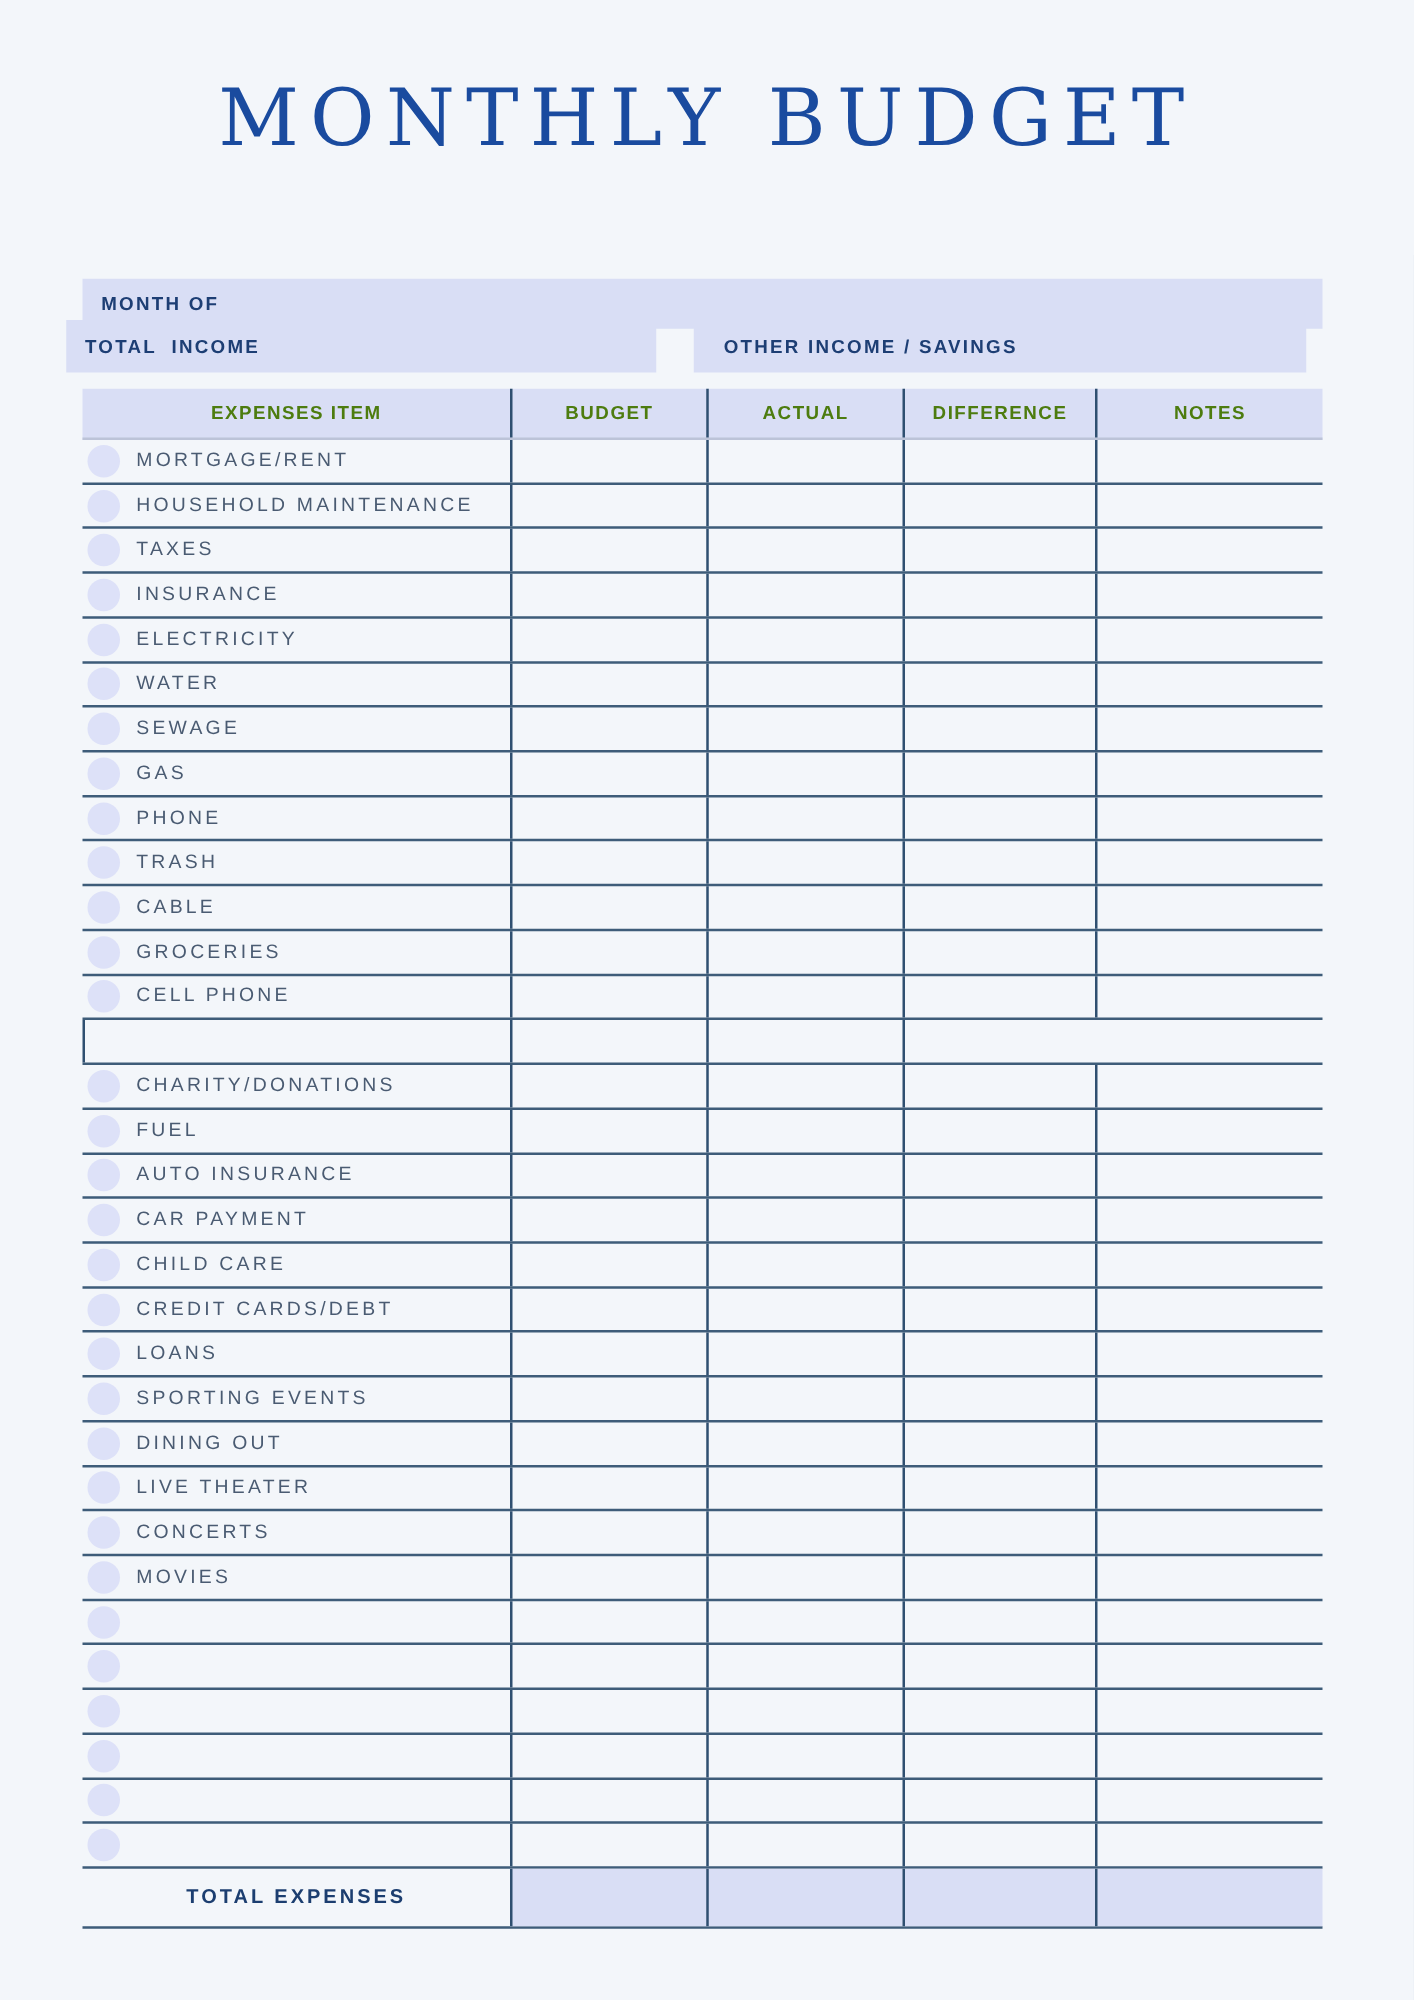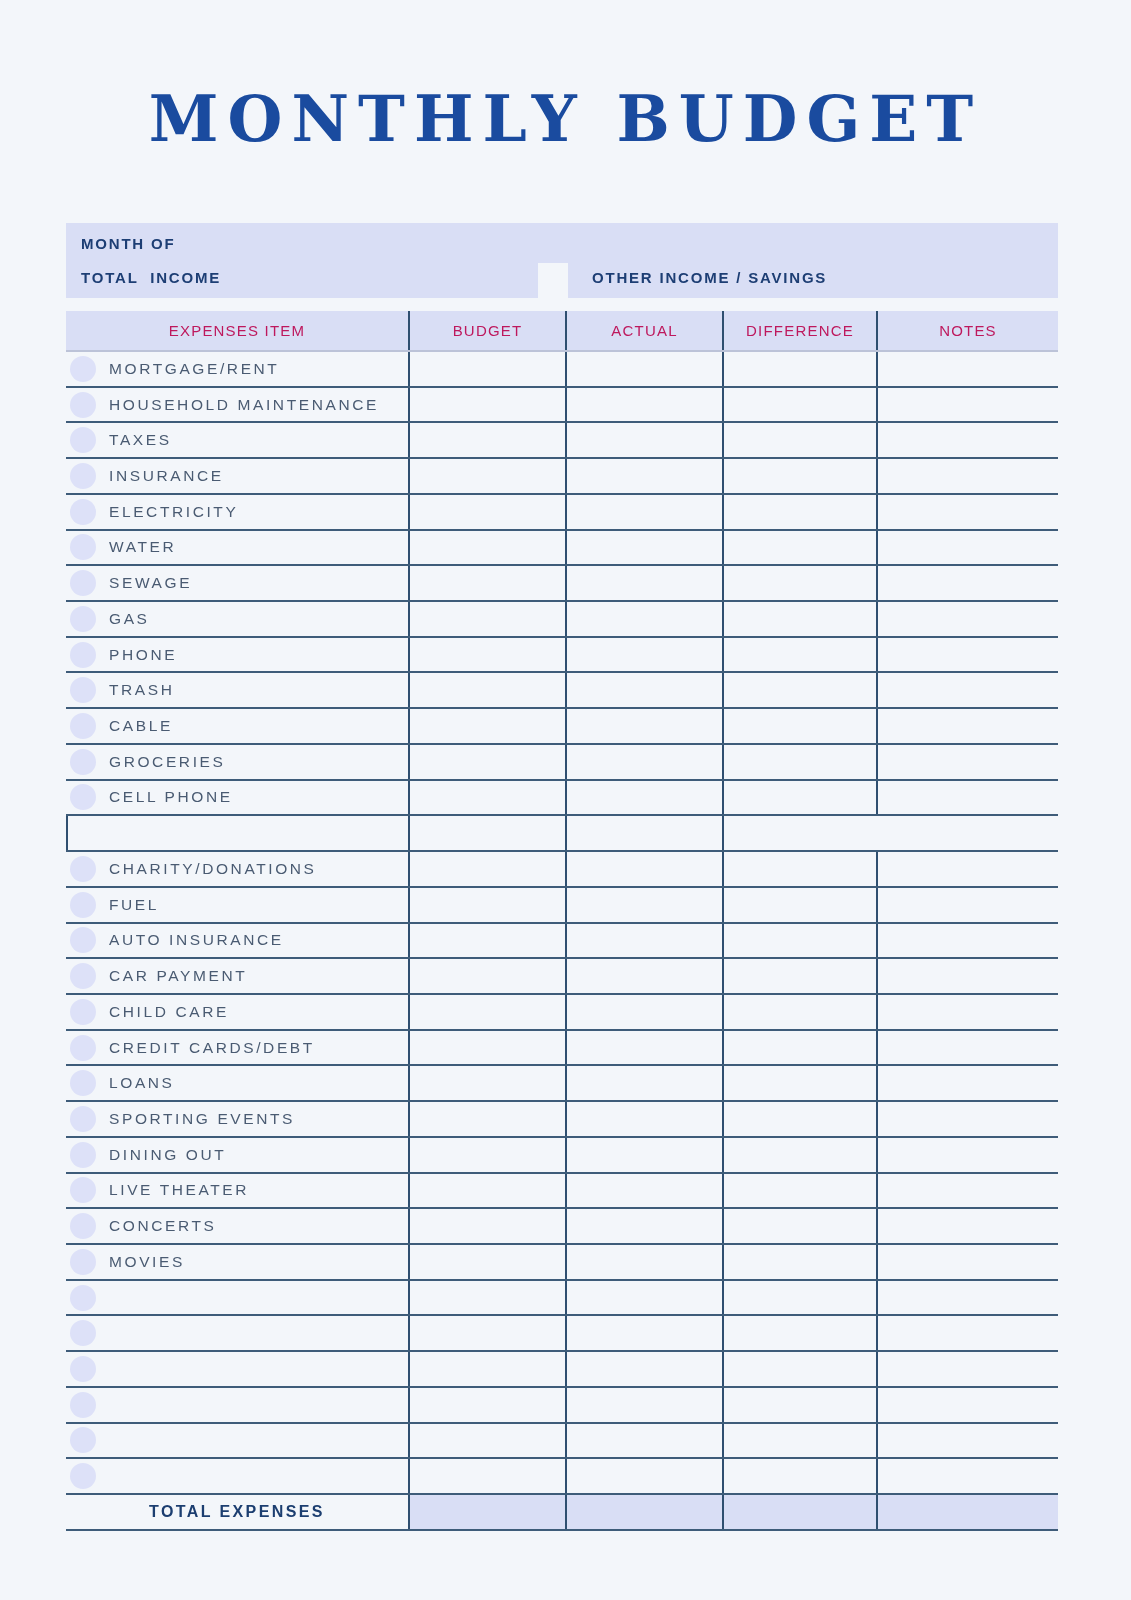--- a/index.html
+++ b/index.html
@@ -14,45 +14,44 @@
     overflow: hidden;
   }
   .page-title {
     position: absolute;
     top: 58px;
     left: 0;
     width: 100%;
     text-align: center;
     font-family: "DejaVu Serif", serif;
     font-size: 63px;
-    font-weight: 700;
+    font-weight: 400;
     letter-spacing: 9px;
     color: #1a4b9f;
     white-space: pre;
-    margin-top: 24px;
   }
   .bar {
     background: #d9def5;
     display: flex;
     align-items: center;
     padding-left: 15px;
     color: #1d3e74;
     font-weight: bold;
     font-size: 15px;
     letter-spacing: 1.8px;
     white-space: pre;
   }
   .month-bar {
     position: absolute;
     left: 66px; top: 203px;
     width: 992px; height: 40px; margin-top: 20px;
   }
   .income-row {
     position: absolute;
-    left: 66px; top: 256px;
+    left: 53px; top: 256px;
     width: 992px; height: 42px;
     display: flex;
     gap: 30px;
   }
   .income-row .bar.left  { width: 472px; height: 42px; }
   .income-row .bar.right { width: 490px; height: 42px; padding-left: 24px; }
 
   .budget-table {
     position: absolute;
     left: 66px; top: 311px;
@@ -65,22 +64,22 @@
   }
   .t-header {
     height: 41px;
     background: #d9def5;
     border-bottom: 2px solid #bcc3d8;
   }
   .t-header .h-cell {
     display: flex;
     align-items: center;
     justify-content: center;
-    color: #be185d;
-    font-weight: normal;
+    color: #4d7c0f;
+    font-weight: bold;
     font-size: 15px;
     letter-spacing: 1.2px;
   }
   .data-row { height: 35.72px; border-bottom: 2px solid #3e5c79; }
   .v-sep { border-left: 2px solid #2f4f70; }
   .item-cell {
     display: flex;
     align-items: center;
   }
   .bullet {
@@ -90,21 +89,21 @@
     background: #dde1f8;
     flex-shrink: 0;
   }
   .item-label {
     color: #4a5b72;
     font-size: 15.5px;
     font-weight: 400;
     letter-spacing: 2.6px;
     white-space: nowrap;
   }
-  .total-row { height: 36px; border-bottom: 2px solid #3e5c79; }
+  .total-row { height: 48px; border-bottom: 2px solid #3e5c79; }
   .total-label-cell {
     display: flex;
     align-items: center;
     justify-content: center;
     color: #1c3e70;
     font-weight: bold;
     font-size: 16px;
     letter-spacing: 2.4px;
   }
   .total-fill { background: #d9def5; }

